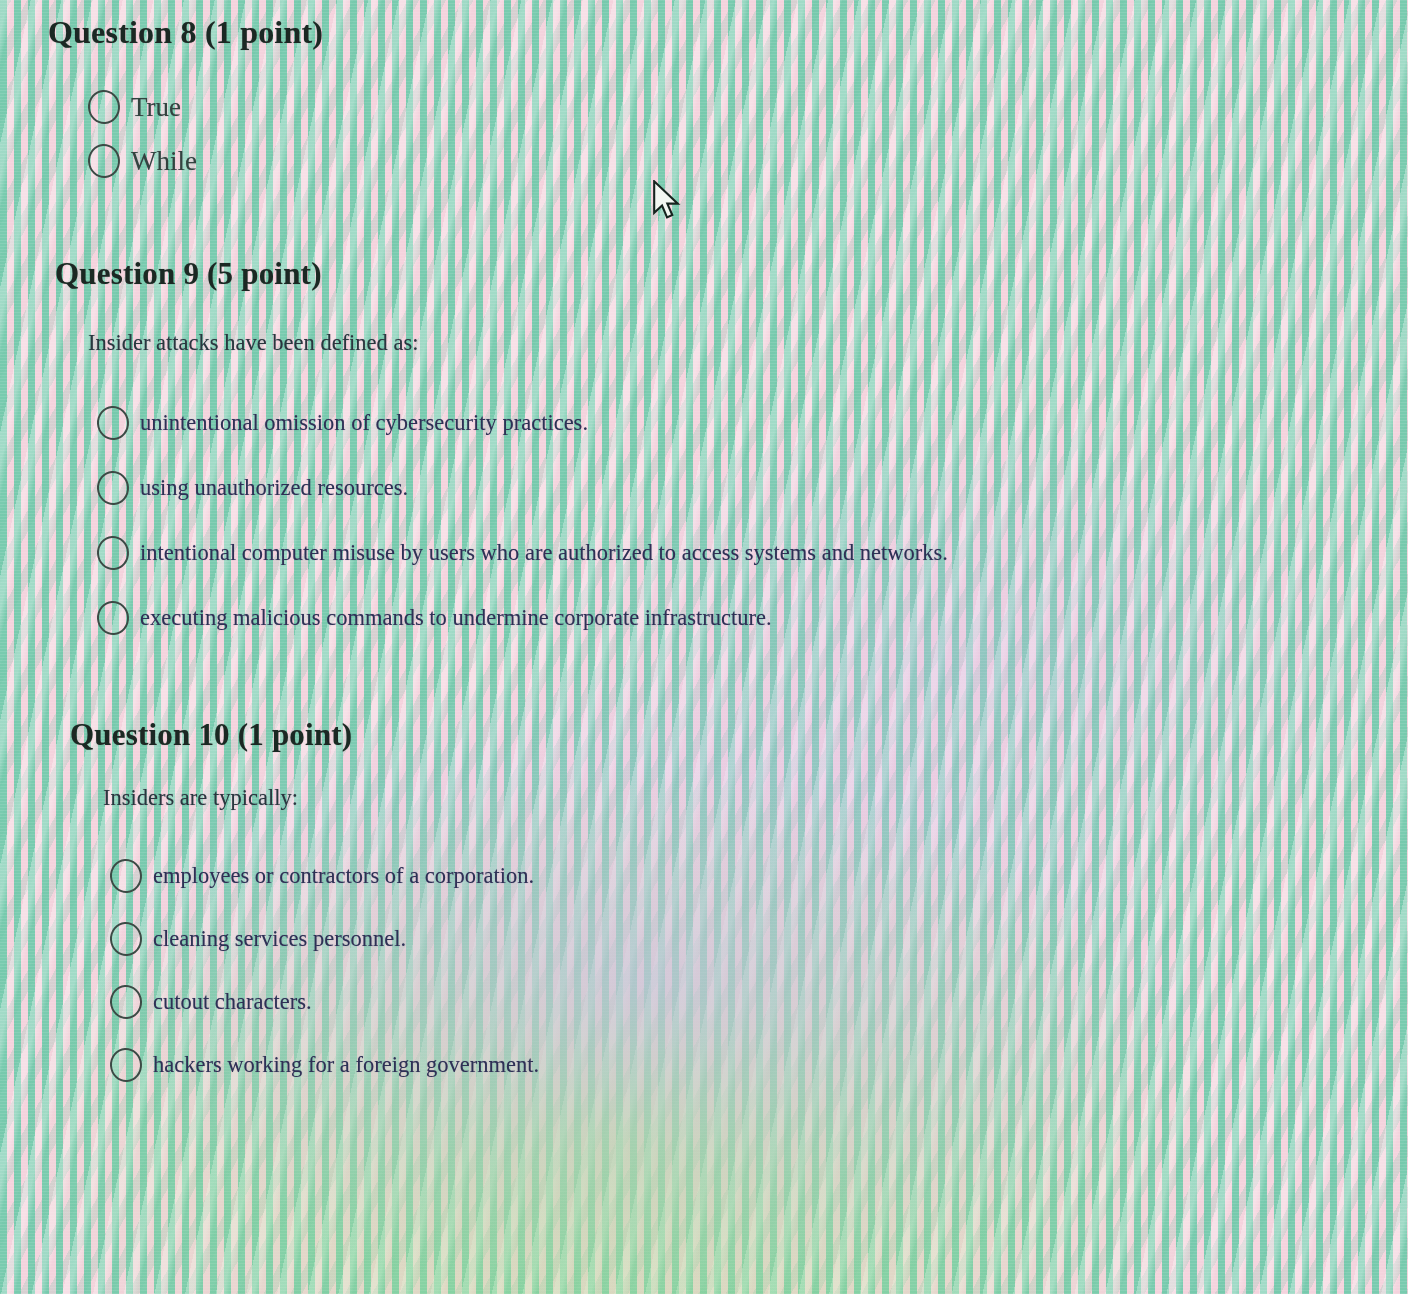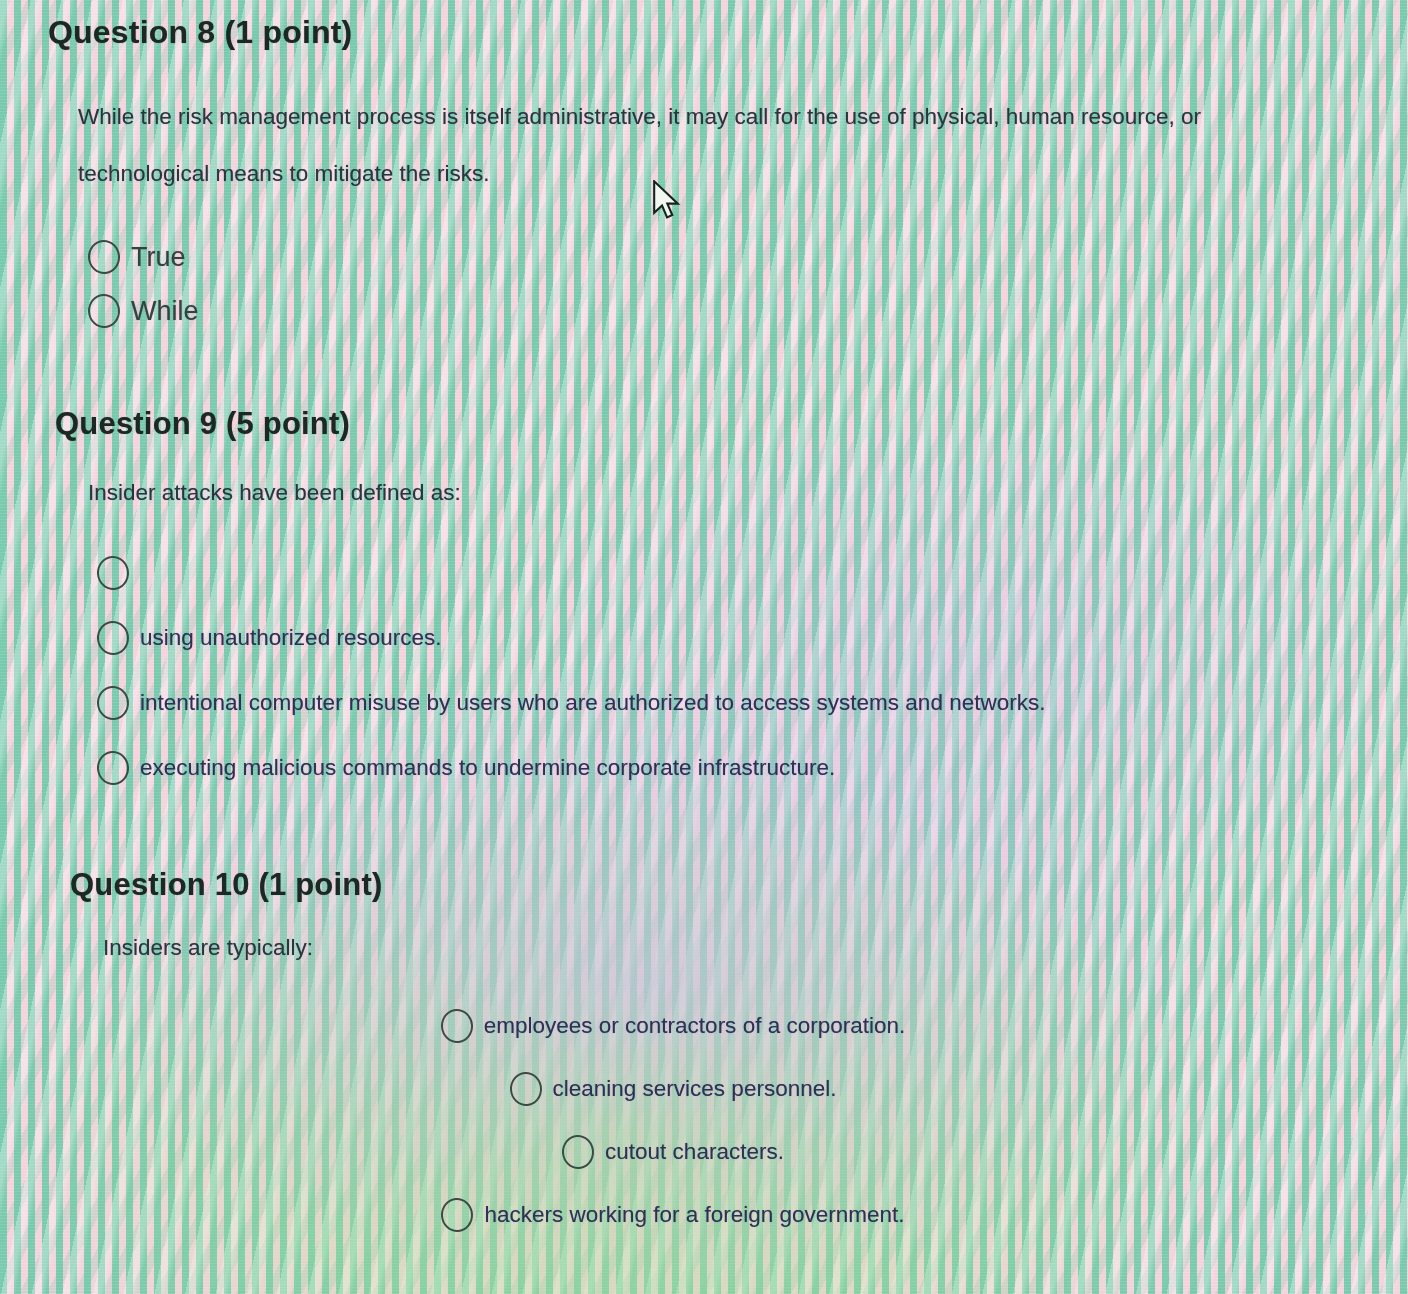--- a/index.html
+++ b/index.html
@@ -13,21 +13,21 @@
     font-family:"Liberation Sans", sans-serif;
     background:
       radial-gradient(900px 520px at 46% 76%, rgba(207,188,238,0.55), rgba(207,188,238,0) 62%),
       radial-gradient(1000px 620px at 44% 88%, rgba(169,227,135,0.60), rgba(169,227,135,0) 60%),
       radial-gradient(700px 420px at 68% 52%, rgba(207,188,238,0.30), rgba(207,188,238,0) 65%),
       repeating-linear-gradient(0deg, rgba(255,255,255,0.10) 0 1px, rgba(255,255,255,0) 1px 3px),
       repeating-linear-gradient(102deg, rgba(255,255,255,0.30) 0 7px, rgba(255,255,255,0) 14px 30px),
       repeating-linear-gradient(118deg, rgba(110,195,165,0.22) 0 10px, rgba(110,195,165,0) 10px 24px),
       repeating-linear-gradient(90deg, var(--bg-teal) 0 7px, var(--bg-pink) 7px 14px);
   }
-  .page{position:relative;width:1236px;height:1294px;padding:12px 0 0 48px;}
+  .page{position:relative;width:1236px;height:1294px;padding:12px 0 0 48px;font-family:Liberation Serif, serif;}
   h2.q-heading{
     font-size:32px;font-weight:700;color:var(--heading-text);
     letter-spacing:0.2px;line-height:40px;
     text-shadow:0 0 1px rgba(20,40,30,0.35);
   }
   .q8 .prompt{
     margin-top:36px;margin-left:30px;max-width:1270px;
     font-size:22.5px;line-height:57px;color:var(--prompt-text);
     text-shadow:0 0 1px rgba(30,40,80,0.3);
   }
@@ -54,51 +54,51 @@
   .q9 h2.q-heading{font-size:31px;}
   .q9 .prompt-small{margin-top:36px;margin-left:33px;}
   .q9 .options{margin-top:50px;margin-left:42px;}
   .q9 .option{margin-bottom:31px;}
   .q9 .label{font-size:22.5px;}
   
   .q10{margin-top:80px;margin-left:22px;}
   .q10 h2.q-heading{font-size:31px;}
   .q10 .prompt-small{margin-top:30px;margin-left:33px;}
   .q10 .options{margin-top:48px;margin-left:40px;}
-  .q10 .option{margin-bottom:29px;justify-content:center;}
+  .q10 .option{margin-bottom:29px;}
   .q10 .label{font-size:22.5px;}
   
   .cursor{position:absolute;left:650px;top:180px;width:32px;height:42px;pointer-events:none;}
 </style>
 </head>
 <body>
 
 <div class="page">
 
   <section class="question q8">
     <h2 class="q-heading">Question 8 (1 point)</h2>
-    <p class="prompt">While the risk management process is itself administrative, it may call for the use of physical, human resource, or technological means to mitigate the risks.</p>
     <div class="options">
       <div class="option">
         <span class="radio"></span>
         <span class="label">True</span>
       </div>
       <div class="option">
         <span class="radio"></span>
         <span class="label">While</span>
       </div>
     </div>
   </section>
 
   <section class="question q9">
     <h2 class="q-heading">Question 9 (5 point)</h2>
     <p class="prompt-small">Insider attacks have been defined as:</p>
     <div class="options">
       <div class="option">
         <span class="radio"></span>
+        <span class="label">unintentional omission of cybersecurity practices.</span>
       </div>
       <div class="option">
         <span class="radio"></span>
         <span class="label">using unauthorized resources.</span>
       </div>
       <div class="option">
         <span class="radio"></span>
         <span class="label">intentional computer misuse by users who are authorized to access systems and networks.</span>
       </div>
       <div class="option">

